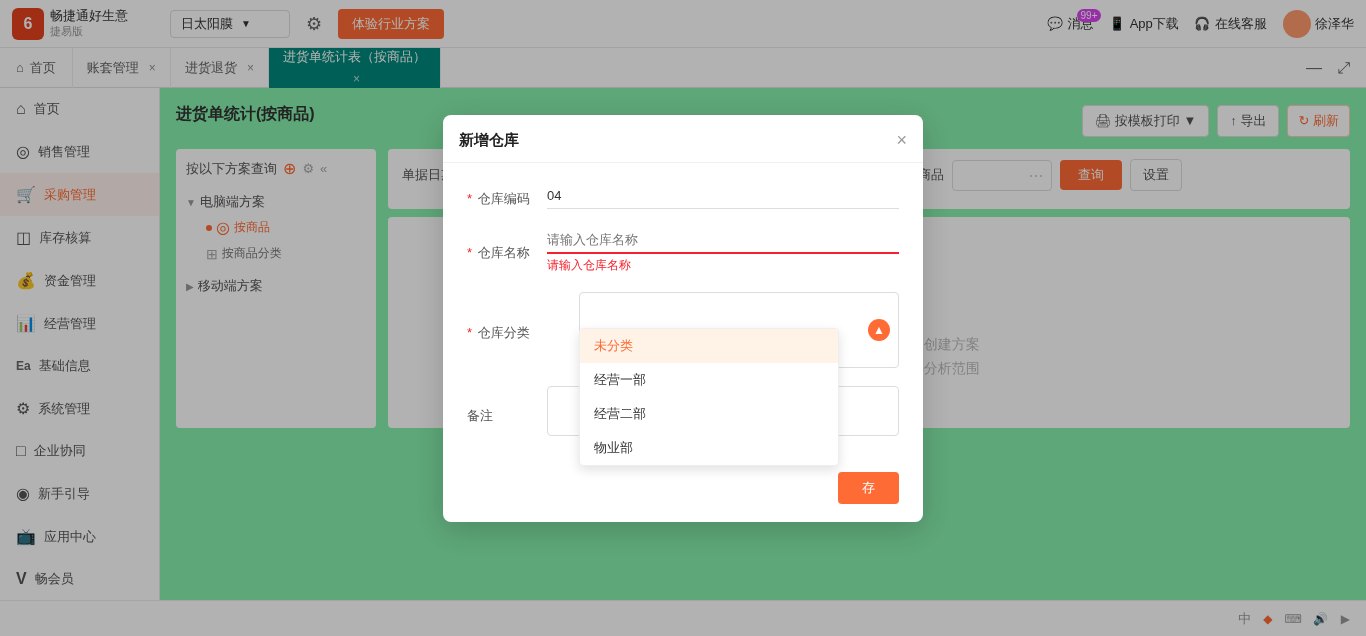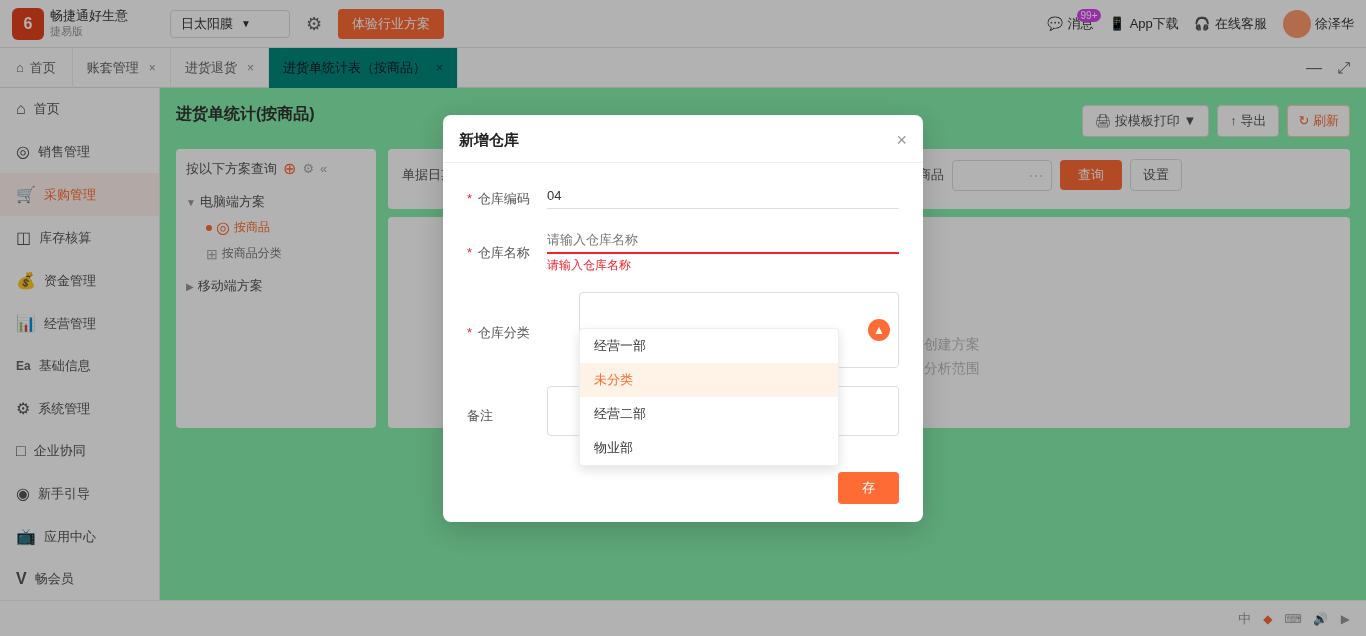--- a/index.html
+++ b/index.html
@@ -64,21 +64,21 @@
       display: flex;
       align-items: center;
       border-bottom: 1px solid #e0e0e0;
       padding-left: 0;
     }
     .tab-item {
       height: 40px; display: flex; align-items: center; padding: 0 14px;
       font-size: 13px; cursor: pointer; color: #666; border-right: 1px solid #eee;
       gap: 6px; white-space: nowrap;
     }
-    .tab-item.active { background: #00897b; color: #0f172a; }
+    .tab-item.active { background: #00897b; color: #ffffff; flex-direction: column; }
     .tab-item .tab-close { font-size: 12px; opacity: 0.7; cursor: pointer; margin-left: 4px; }
     .tab-item:first-child { padding: 0 16px; }
     .tabs-right { margin-left: auto; display: flex; gap: 2px; padding-right: 8px; }
     .tabs-right-btn { width: 28px; height: 28px; display: flex; align-items: center; justify-content: center; cursor: pointer; color: #666; font-size: 16px; }
 
     
     .main-layout { display: flex; height: calc(636px - 88px); }
 
     
     .sidebar {
@@ -460,22 +460,22 @@
           <span class="required">*</span>
           <span>仓库分类</span>
         </div>
         <div class="form-control-wrap" style="position:relative;">
           <div class="form-select-wrap">
             <span style="color:#ccc;font-size:13px;margin-top:46px;">请输入所属分类</span>
             <span class="form-select-arrow">▲</span>
           </div>
 
           <div class="dropdown-list">
+            <div class="dropdown-item selected">未分类</div>
             <div class="dropdown-item">经营一部</div>
-            <div class="dropdown-item selected">未分类</div>
             <div class="dropdown-item">经营二部</div>
             <div class="dropdown-item">物业部</div>
           </div>
         </div>
       </div>
 
       <div class="form-row" style="margin-bottom:0;">
         <div class="form-label">
           <span>备注</span>
         </div>

